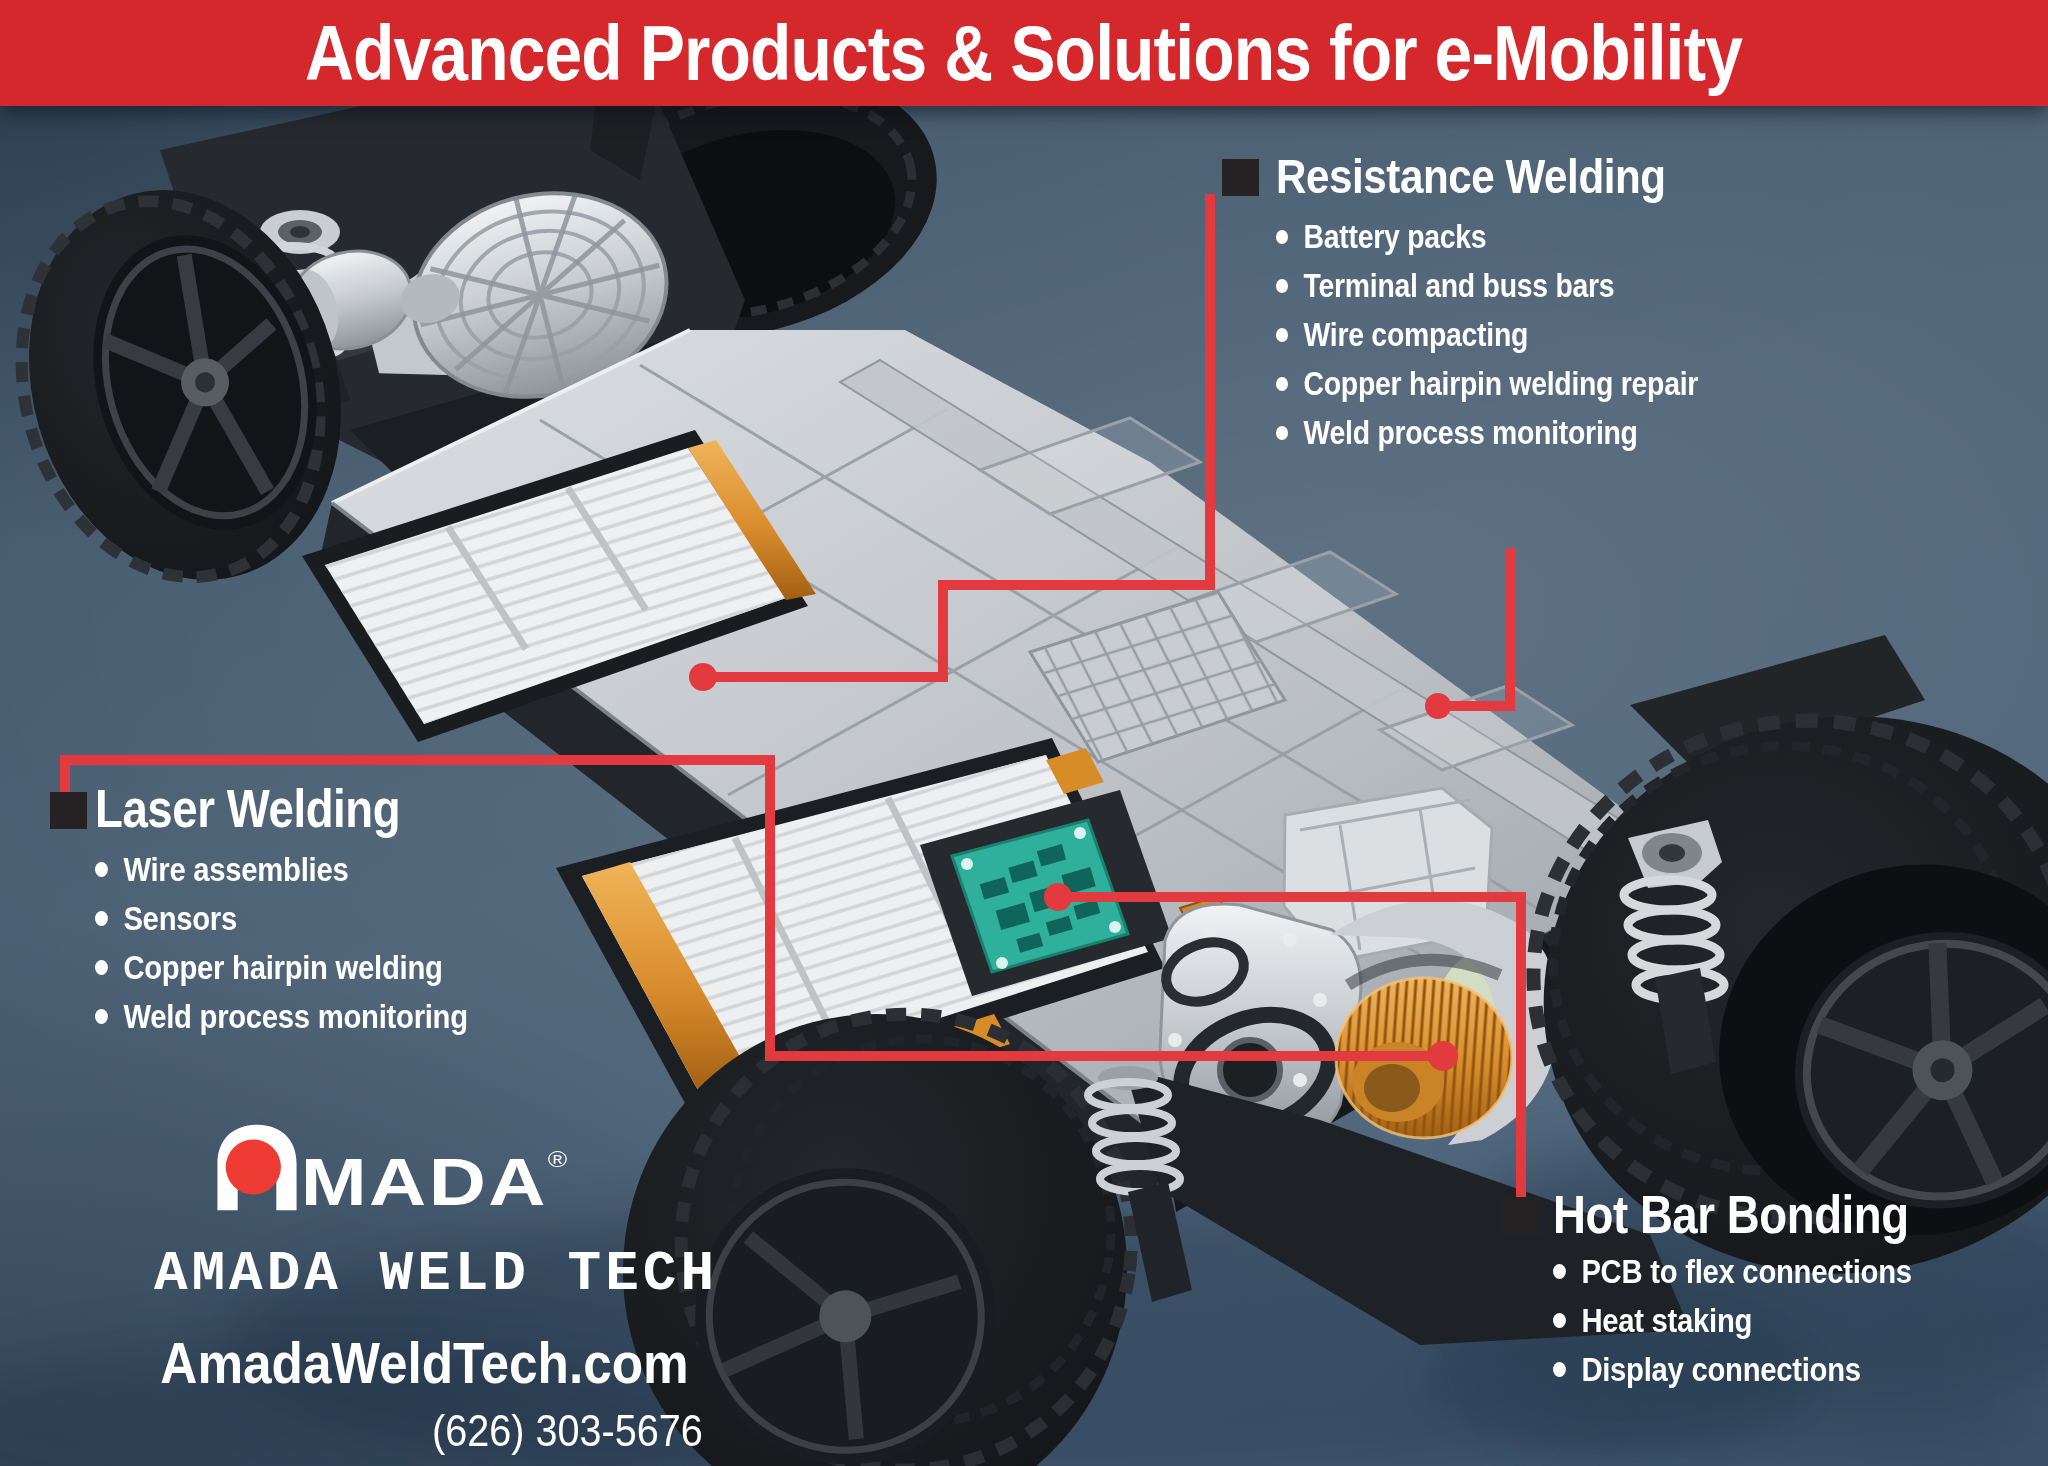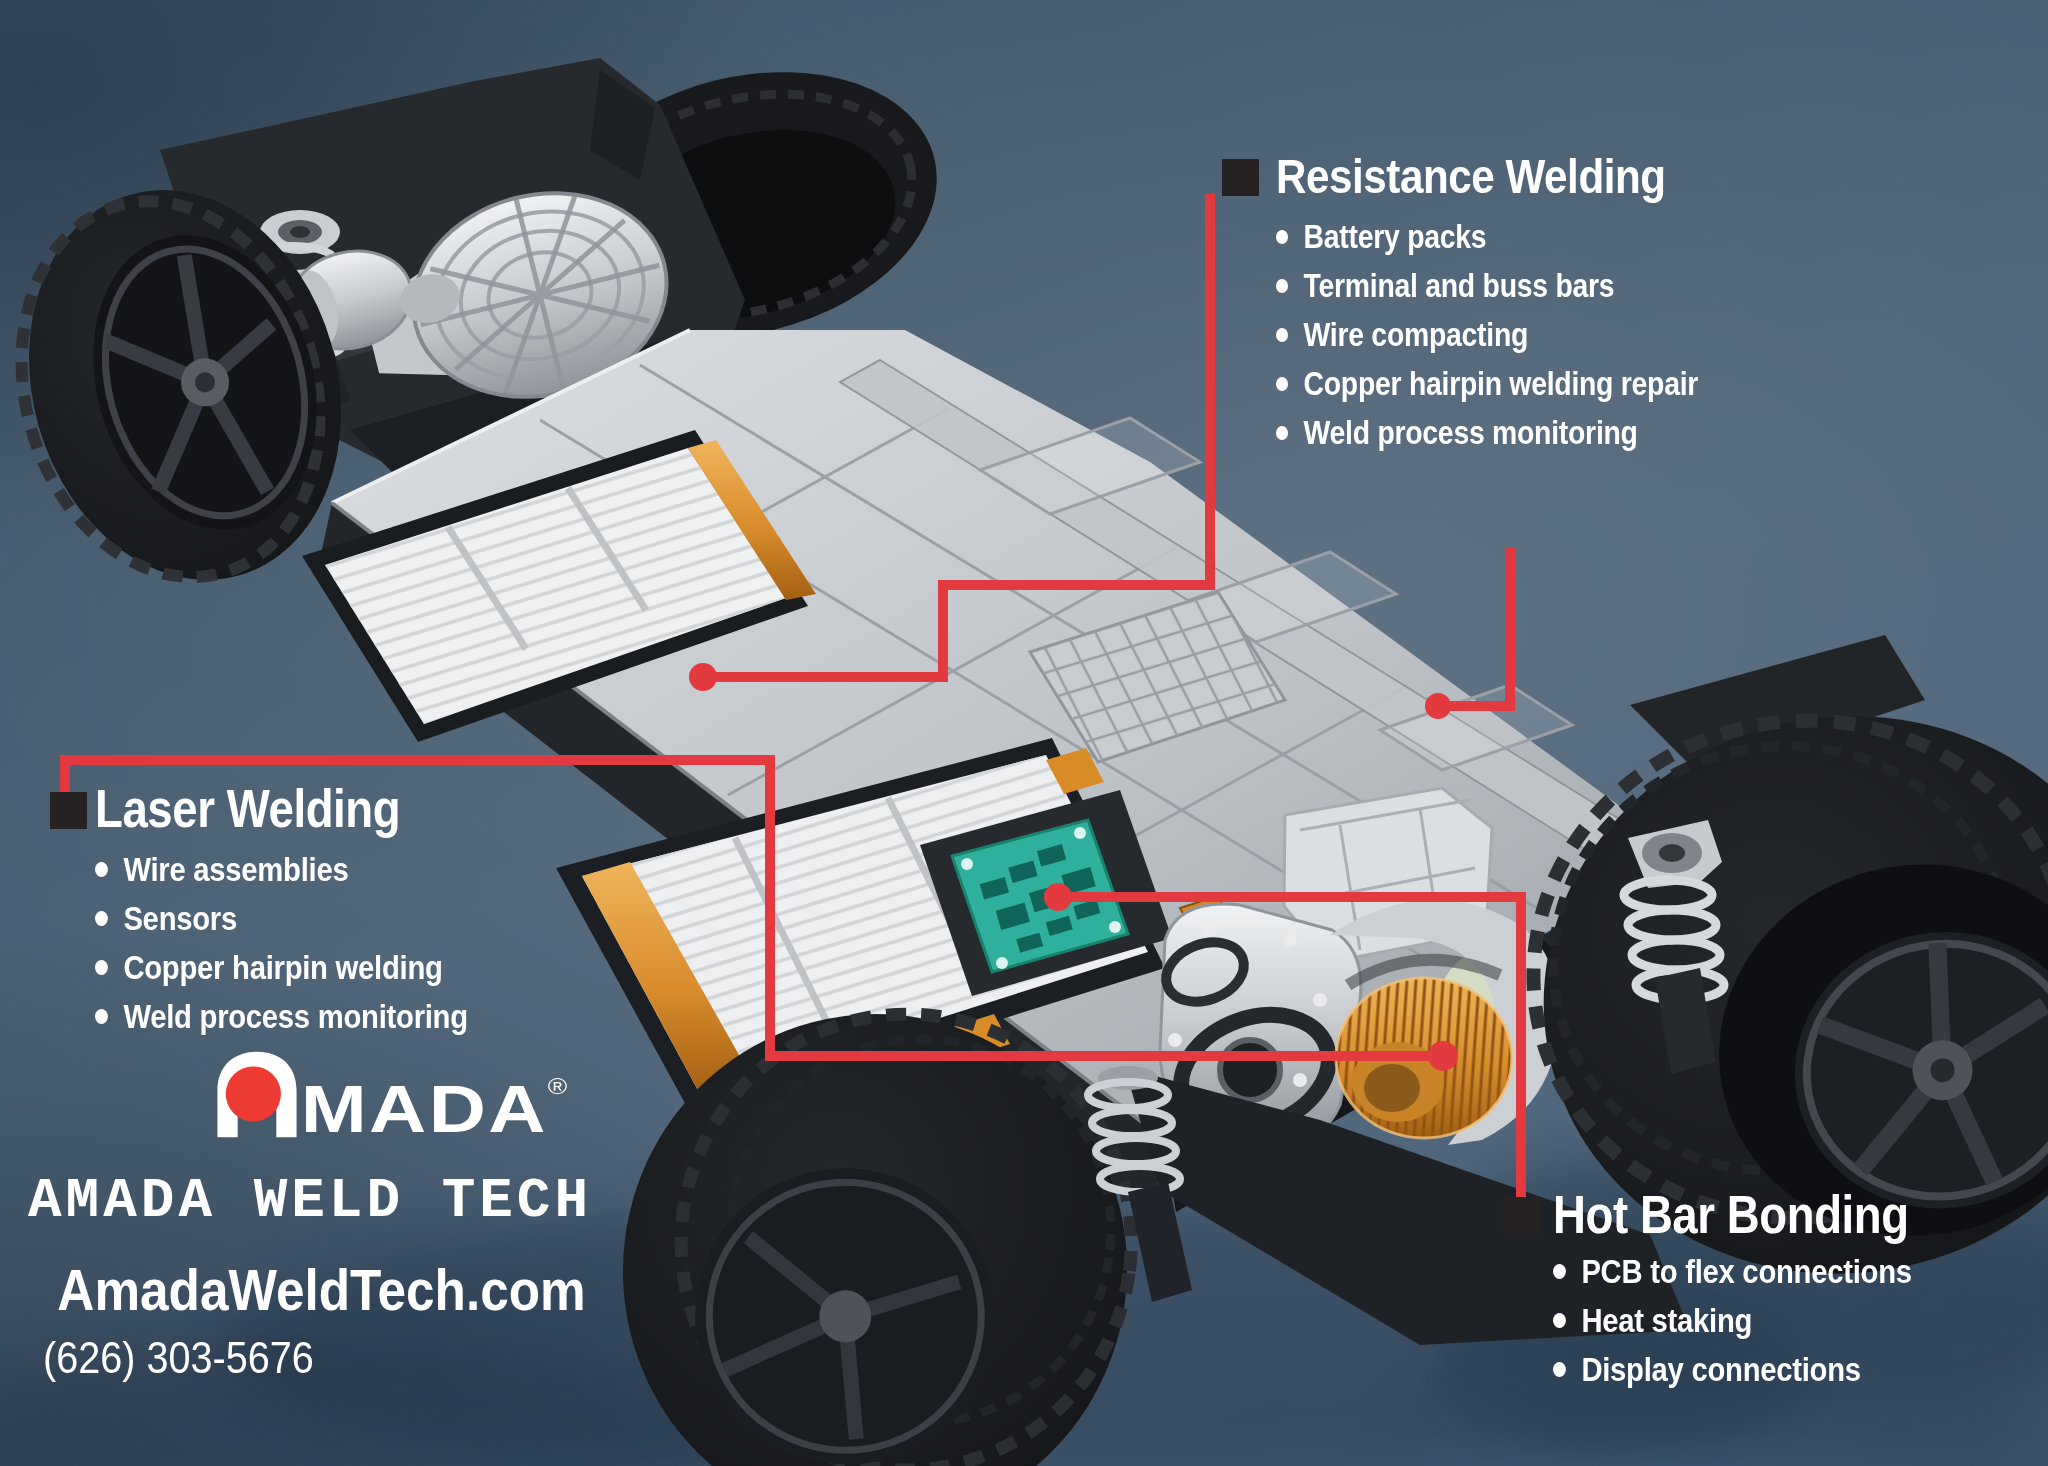--- a/index.html
+++ b/index.html
@@ -40,21 +40,21 @@
 
   .co-lw{left:95px;top:780px;} .co-lw .marker{left:-45px;top:12px;}
   .co-lw h2{font-size:53px;} .co-lw ul{margin-top:8px;} .co-lw li{height:49px;font-size:34px;}
   .co-lw .dot{width:15px;height:15px;margin-right:18px;}
 
   .co-hb{left:1553px;top:1186px;} .co-hb .marker{left:-50px;top:11px;}
   .co-hb h2{font-size:53px;} .co-hb ul{margin-top:4px;} .co-hb li{height:49px;font-size:34px;}
   .co-hb .dot{width:15px;height:15px;margin-right:18px;}
 
   
-  .brand{position:absolute;left:28px;top:1048px;width:690px;z-index:6;color:#fff;text-align:left;}
+  .brand{position:absolute;left:28px;top:1121px;width:690px;z-index:6;color:#fff;text-align:right;}
   .logo-row{display:flex;align-items:flex-end;justify-content:center;gap:10px;}
   .logo-mark{width:94px;height:92px;display:block;}
   .logo-word-wrap{display:inline-block;transform:scaleX(1.2);transform-origin:30% 100%;line-height:.92;}
   .logo-word{font-size:66px;font-weight:bold;letter-spacing:2px;}
   .logo-reg{font-size:22px;vertical-align:38px;}
   .company{margin-top:29px;font-size:56px;font-weight:bold;letter-spacing:4px;white-space:nowrap;font-family:Liberation Mono, monospace;}
   .site{margin-top:24px;font-size:57px;font-weight:bold;}
   .phone{margin-top:10px;font-size:44px;font-weight:normal;}
   .cx-c{display:inline-block;transform:scaleX(.9);transform-origin:50% 50%;white-space:nowrap;}
 </style>
@@ -348,20 +348,23 @@
       <path d="M1521,1198 V897 H1068"></path>
     </g>
     <g fill="var(--leader-red,#e23a3e)">
       <circle cx="703" cy="677" r="14"></circle>
       <circle cx="1438" cy="706" r="13"></circle>
       <circle cx="1443" cy="1056" r="15"></circle>
       <circle cx="1058" cy="897" r="14"></circle>
     </g>
   </svg>
 
+  <header class="banner">
+    <h1>Advanced Products &amp; Solutions for e-Mobility</h1>
+  </header>
 
   <section class="callout co-rw">
     <span class="marker"></span>
     <div class="ctext">
       <h2>Resistance Welding</h2>
       <ul>
         <li>
             <span class="dot"></span>
             <span>Battery packs</span>
           </li>

